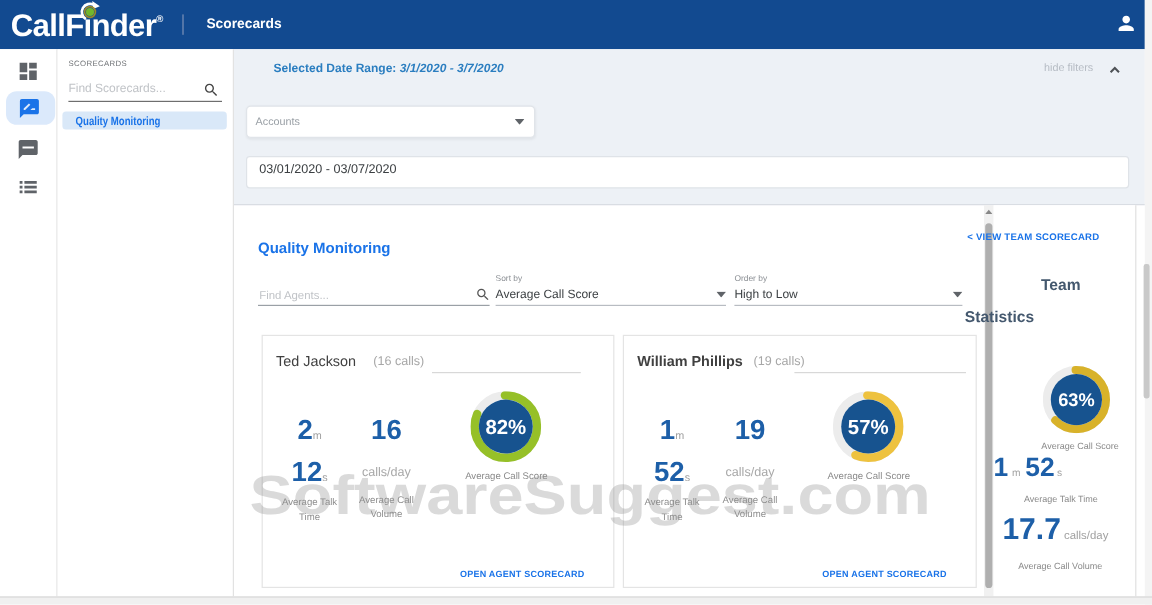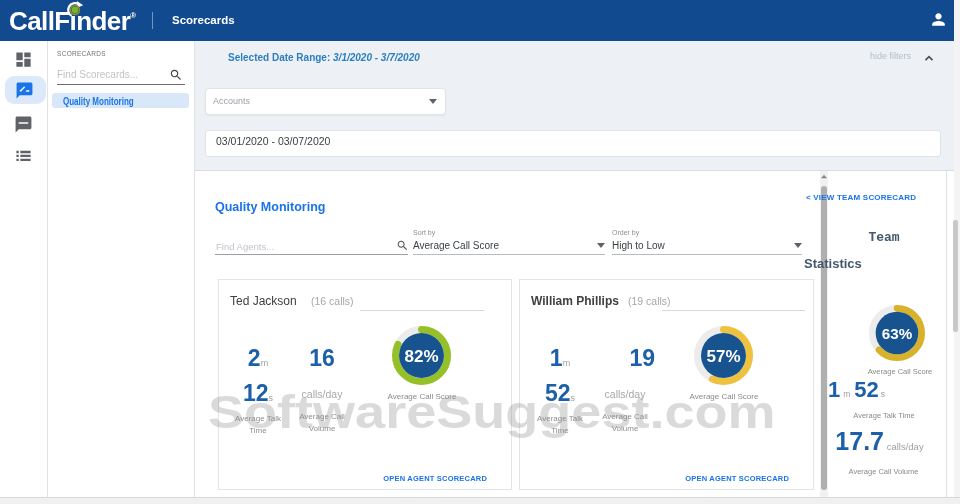--- a/index.html
+++ b/index.html
@@ -102,21 +102,21 @@
   <text x="29.5" y="30.5" text-anchor="middle" dominant-baseline="central" fill="#fff" font-size="17" font-weight="bold" font-family="Liberation Sans">82%</text>
 </svg>
 <div class="abs z4" style="left:377px;top:392px;width:90px;text-align:center;font-size:8px;color:#8a8a8a;">Average Call Score</div>
 <div class="abs z4" style="left:347px;top:474px;width:140px;text-align:right;font-size:7.5px;font-weight:bold;color:#1a73e8;letter-spacing:0.2px;">OPEN AGENT SCORECARD</div>
 
 <div class="abs" style="left:519px;top:279px;width:295px;height:211px;border:1px solid #e4e4e4;background:#fff;"></div>
 <div class="abs z4" style="left:531px;top:294px;font-size:12px;font-weight:bold;color:#404040;">William Phillips</div>
 <div class="abs z4" style="left:628px;top:295px;font-size:10.5px;color:#a7a7a7;">(19 calls)</div>
 <div class="abs" style="left:662px;top:310px;width:143px;height:1px;background:#d8d8d8;"></div>
 <div class="abs z4" style="left:530px;top:345px;width:60px;text-align:center;font-size:23px;font-weight:bold;color:#1d5fa8;">1<span style="font-size:9px;font-weight:normal;color:#a0a0a0;">m</span></div>
-<div class="abs z4" style="left:595px;top:345px;width:60px;text-align:right;font-size:23px;font-weight:bold;color:#1d5fa8;">19</div>
+<div class="abs z4" style="left:595px;top:345px;width:60px;text-align:center;font-size:23px;font-weight:bold;color:#1d5fa8;">19</div>
 <div class="abs z4" style="left:530px;top:380px;width:60px;text-align:center;font-size:23px;font-weight:bold;color:#1d5fa8;">52<span style="font-size:9px;font-weight:normal;color:#a0a0a0;">s</span></div>
 <div class="abs z4" style="left:595px;top:388px;width:60px;text-align:center;font-size:10.5px;color:#a8a8a8;">calls/day</div>
 <div class="abs z4" style="left:530px;top:413px;width:60px;text-align:center;font-size:8px;color:#8e8e8e;line-height:12px;">Average Talk<br>Time</div>
 <div class="abs z4" style="left:595px;top:411px;width:60px;text-align:center;font-size:8px;color:#8e8e8e;line-height:12px;">Average Call<br>Volume</div>
 <svg class="abs" style="left:694px;top:326px;" width="59" height="59" viewBox="0 0 59 59">
   <circle cx="29.5" cy="29.5" r="26" fill="none" stroke="#ececec" stroke-width="7"></circle>
   <circle cx="29.5" cy="29.5" r="26" fill="none" stroke="#eec23f" stroke-width="7" stroke-linecap="round" pathLength="100" stroke-dasharray="57 43" transform="rotate(-90 29.5 29.5)"></circle>
   <circle cx="29.5" cy="29.5" r="22.5" fill="#17538f"></circle>
   <text x="29.5" y="30.5" text-anchor="middle" dominant-baseline="central" fill="#fff" font-size="17" font-weight="bold" font-family="Liberation Sans">57%</text>
 </svg>
@@ -124,21 +124,21 @@
 <div class="abs z4" style="left:649px;top:474px;width:140px;text-align:right;font-size:7.5px;font-weight:bold;color:#1a73e8;letter-spacing:0.2px;">OPEN AGENT SCORECARD</div>
 
 <div class="abs" style="left:820px;top:171px;width:8px;height:326px;background:#f1f1f1;"></div>
 <svg class="abs" style="left:821px;top:174px;" width="6" height="5" viewBox="0 0 10 6">
     <path d="M0 6 L10 6 L5 0 Z" fill="#888"></path>
   </svg>
 <div class="abs" style="left:821px;top:186px;width:6px;height:304px;background:#afafaf;border-radius:3px;"></div>
 
 <div class="abs" style="left:828px;top:171px;width:119px;height:326px;background:#fff;border-right:1px solid #e0e0e0;"></div>
 <div class="abs" style="left:806px;top:193px;width:140px;text-align:left;font-size:8px;font-weight:bold;color:#1a73e8;letter-spacing:0.2px;">&lt; VIEW TEAM SCORECARD</div>
-<div class="abs" style="left:828px;top:230px;width:112px;text-align:center;font-size:13px;font-weight:bold;color:#44586e;font-family:Liberation Mono, monospace;">Team</div>
+<div class="abs" style="left:828px;top:230px;width:112px;text-align:center;font-size:13px;font-weight:bold;color:#44586e;">Team</div>
 <div class="abs" style="left:804px;top:256px;width:112px;text-align:left;font-size:13px;font-weight:bold;color:#44586e;">Statistics</div>
 <svg class="abs" style="left:869px;top:305px;" width="56" height="56" viewBox="0 0 59 59">
   <circle cx="29.5" cy="29.5" r="26" fill="none" stroke="#ececec" stroke-width="7"></circle>
   <circle cx="29.5" cy="29.5" r="26" fill="none" stroke="#d8b22a" stroke-width="7" stroke-linecap="round" pathLength="100" stroke-dasharray="63 37" transform="rotate(-90 29.5 29.5)"></circle>
   <circle cx="29.5" cy="29.5" r="22.5" fill="#17538f"></circle>
   <text x="29.5" y="30.5" text-anchor="middle" dominant-baseline="central" fill="#fff" font-size="16" font-weight="bold" font-family="Liberation Sans">63%</text>
 </svg>
 <div class="abs" style="left:844px;top:367px;width:112px;text-align:center;font-size:7.5px;color:#8a8a8a;">Average Call Score</div>
 <div class="abs" style="left:828px;top:377px;width:112px;font-size:22px;font-weight:bold;color:#1d5fa8;">1<span style="font-size:8.5px;font-weight:normal;color:#a0a0a0;margin:0 4px 0 3px;">m</span>52<span style="font-size:8.5px;font-weight:normal;color:#a0a0a0;margin-left:2px;">s</span></div>
 <div class="abs" style="left:828px;top:411px;width:112px;text-align:center;font-size:7.5px;color:#8a8a8a;">Average Talk Time</div>

